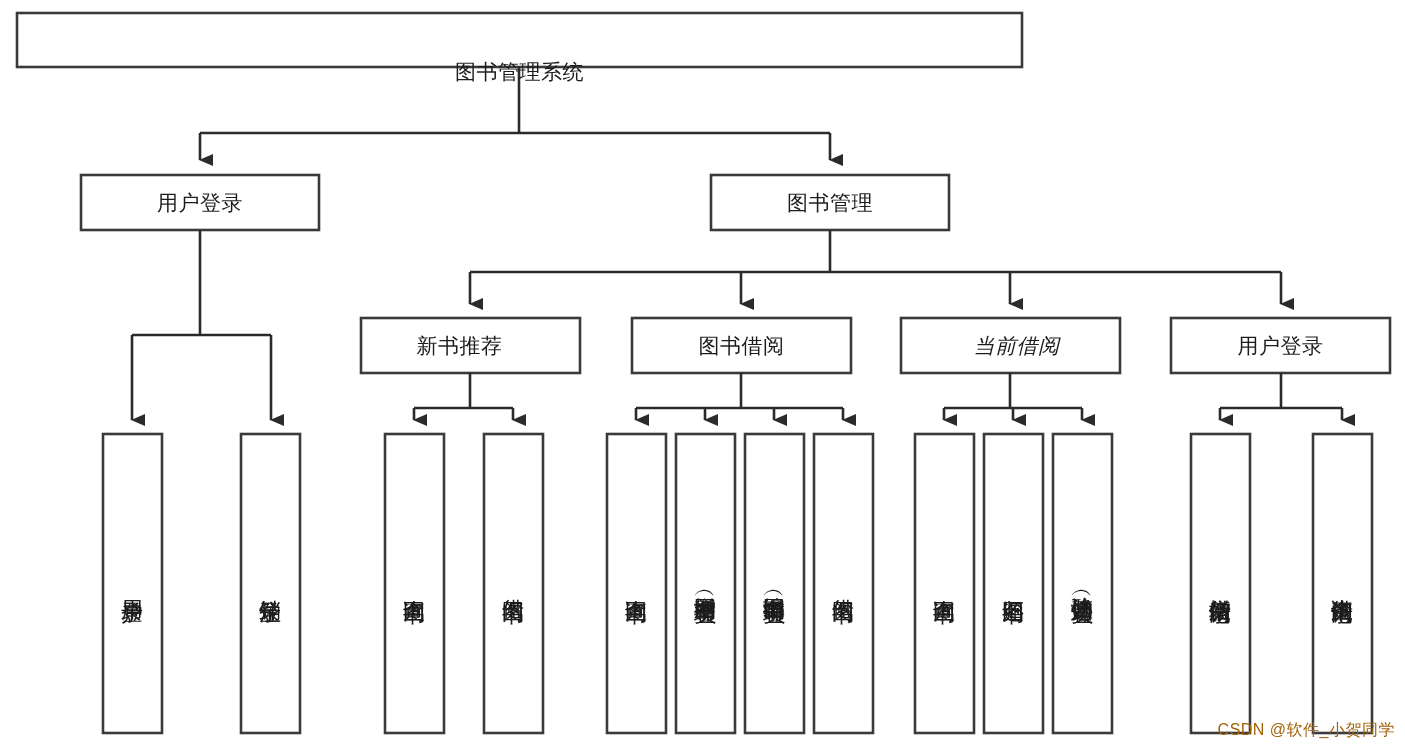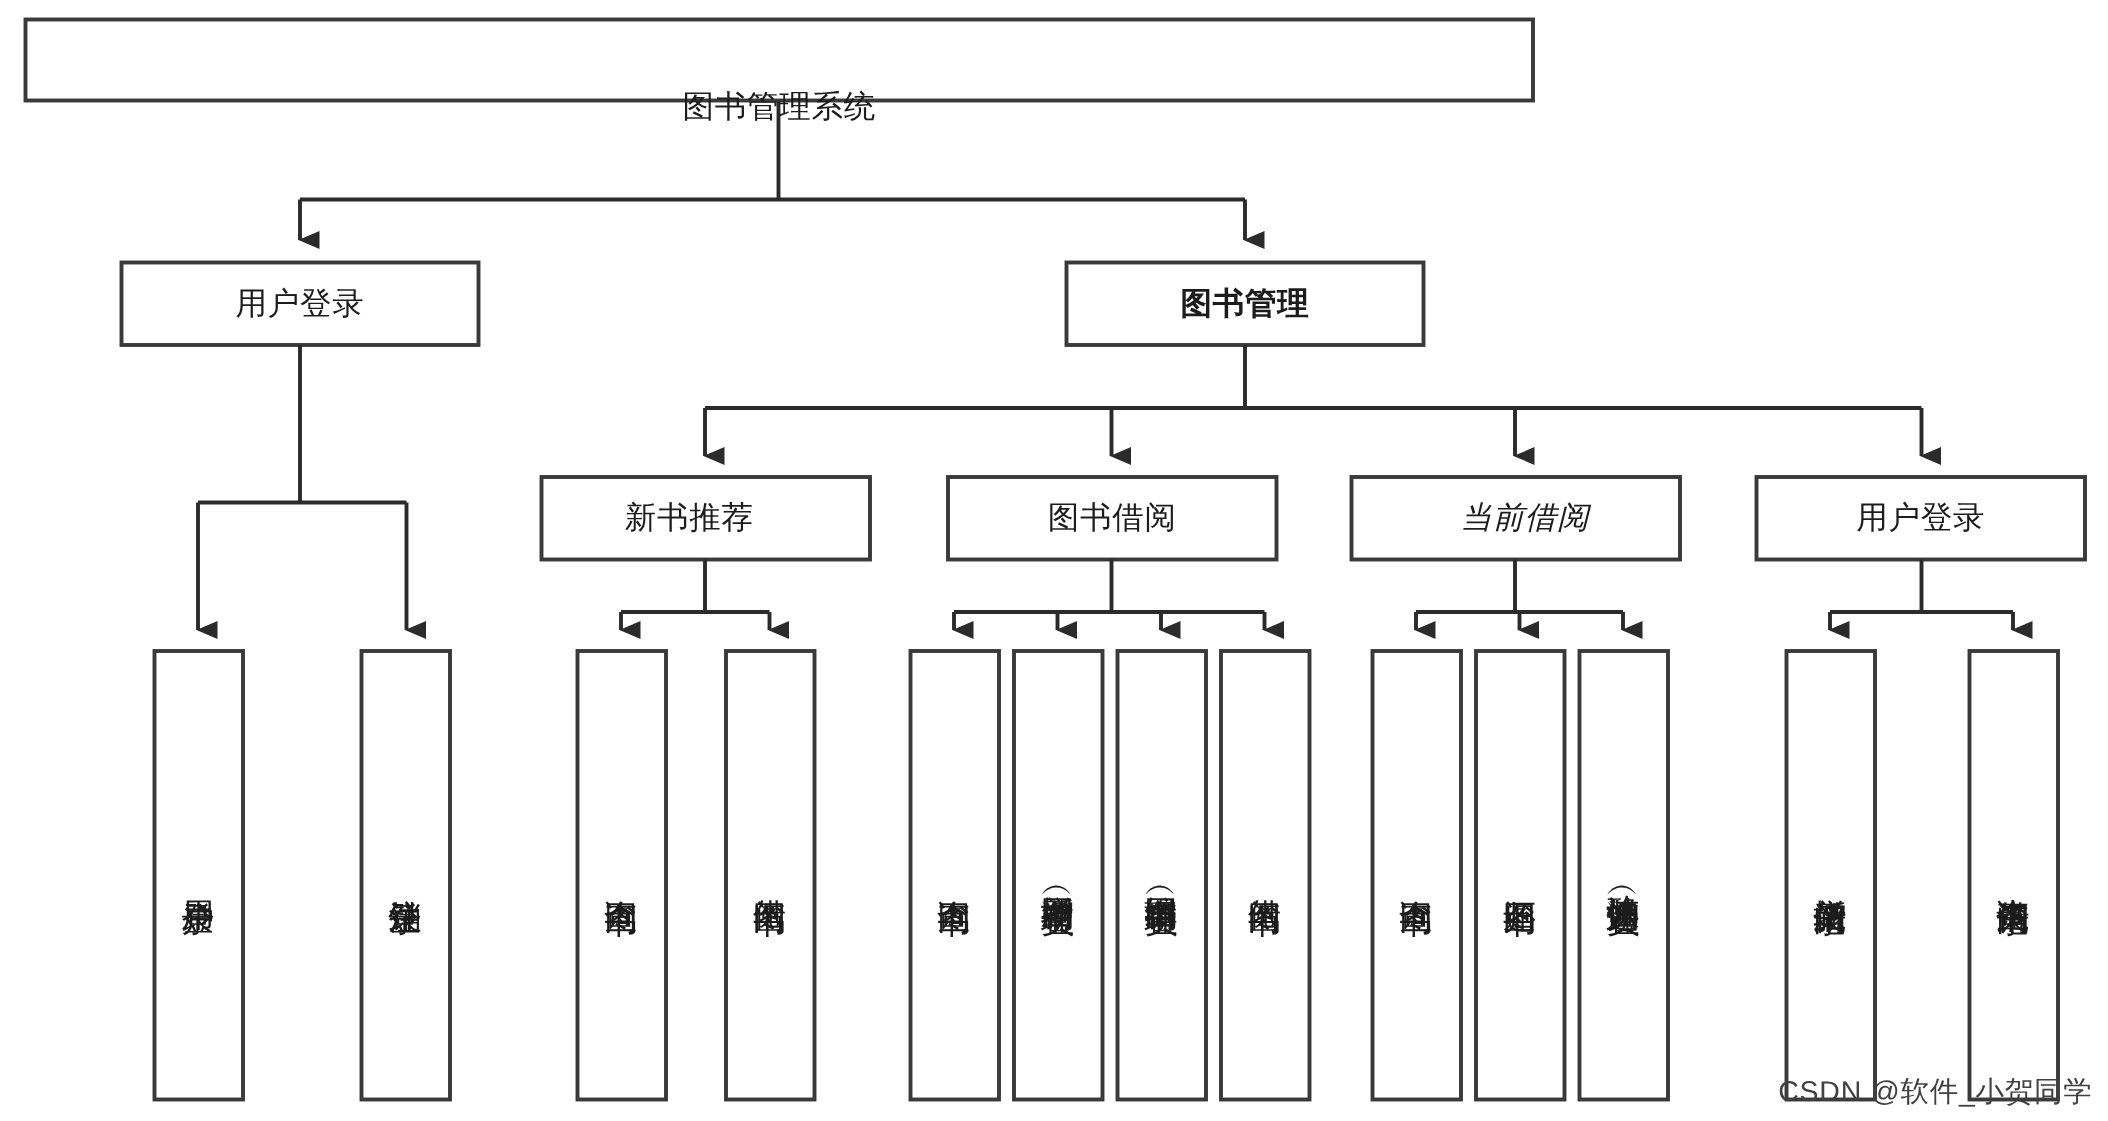--- a/index.html
+++ b/index.html
@@ -63,22 +63,22 @@
     letter-spacing: 1px;
     writing-mode: vertical-rl;
     text-orientation: upright;
     pointer-events: none;
     text-align: center;
   }
   .watermark {
     position: absolute;
     right: 10px;
     bottom: 6px;
-    color: #404040;
-    font-size: 19px;
+    color: #a16207;
+    font-size: 16px;
     letter-spacing: 0.5px;
     white-space: nowrap;
     pointer-events: none;
   }
 </style>
 </head>
 <body>
 
 <div id="diagram-root">
 
@@ -168,21 +168,21 @@
       <path class="connector" d="M 1281 373 L 1281 408"></path>
       <path class="connector" d="M 1220 408 L 1342 408"></path>
       <path class="connector" d="M 1220 408 L 1220 420" marker-end="url(#arrow)"></path>
       <path class="connector" d="M 1342 408 L 1342 420" marker-end="url(#arrow)"></path>
     </g>
   </svg>
 
   <div class="node-label-h" style="left:17px; top:13px; width:1005px; height:54px;margin-top:32px;">图书管理系统</div>
 
   <div class="node-label-h" style="left:81px; top:175px; width:238px; height:55px;">用户登录</div>
-  <div class="node-label-h" style="left:711px; top:175px; width:238px; height:55px;font-weight:bold;">图书管理</div>
+  <div class="node-label-h" style="left:711px; top:175px; width:238px; height:55px;">图书管理</div>
 
   <div class="node-label-h" style="left:350px; top:318px; width:219px; height:55px;">新书推荐</div>
   <div class="node-label-h" style="left:632px; top:318px; width:219px; height:55px;text-align:right;">图书借阅</div>
   <div class="node-label-h" style="left:890px; top:318px; width:253px; height:55px;font-style:italic;">当前借阅</div>
   <div class="node-label-h" style="left:1171px; top:318px; width:219px; height:55px;">用户登录</div>
 
   <div class="node-label-v" style="left:103px; top:434px; width:59px; height:299px;">用户登录</div>
   <div class="node-label-v" style="left:241px; top:434px; width:59px; height:299px;">注销登录</div>
 
   <div class="node-label-v" style="left:385px; top:434px; width:59px; height:299px;">查询图书</div>

